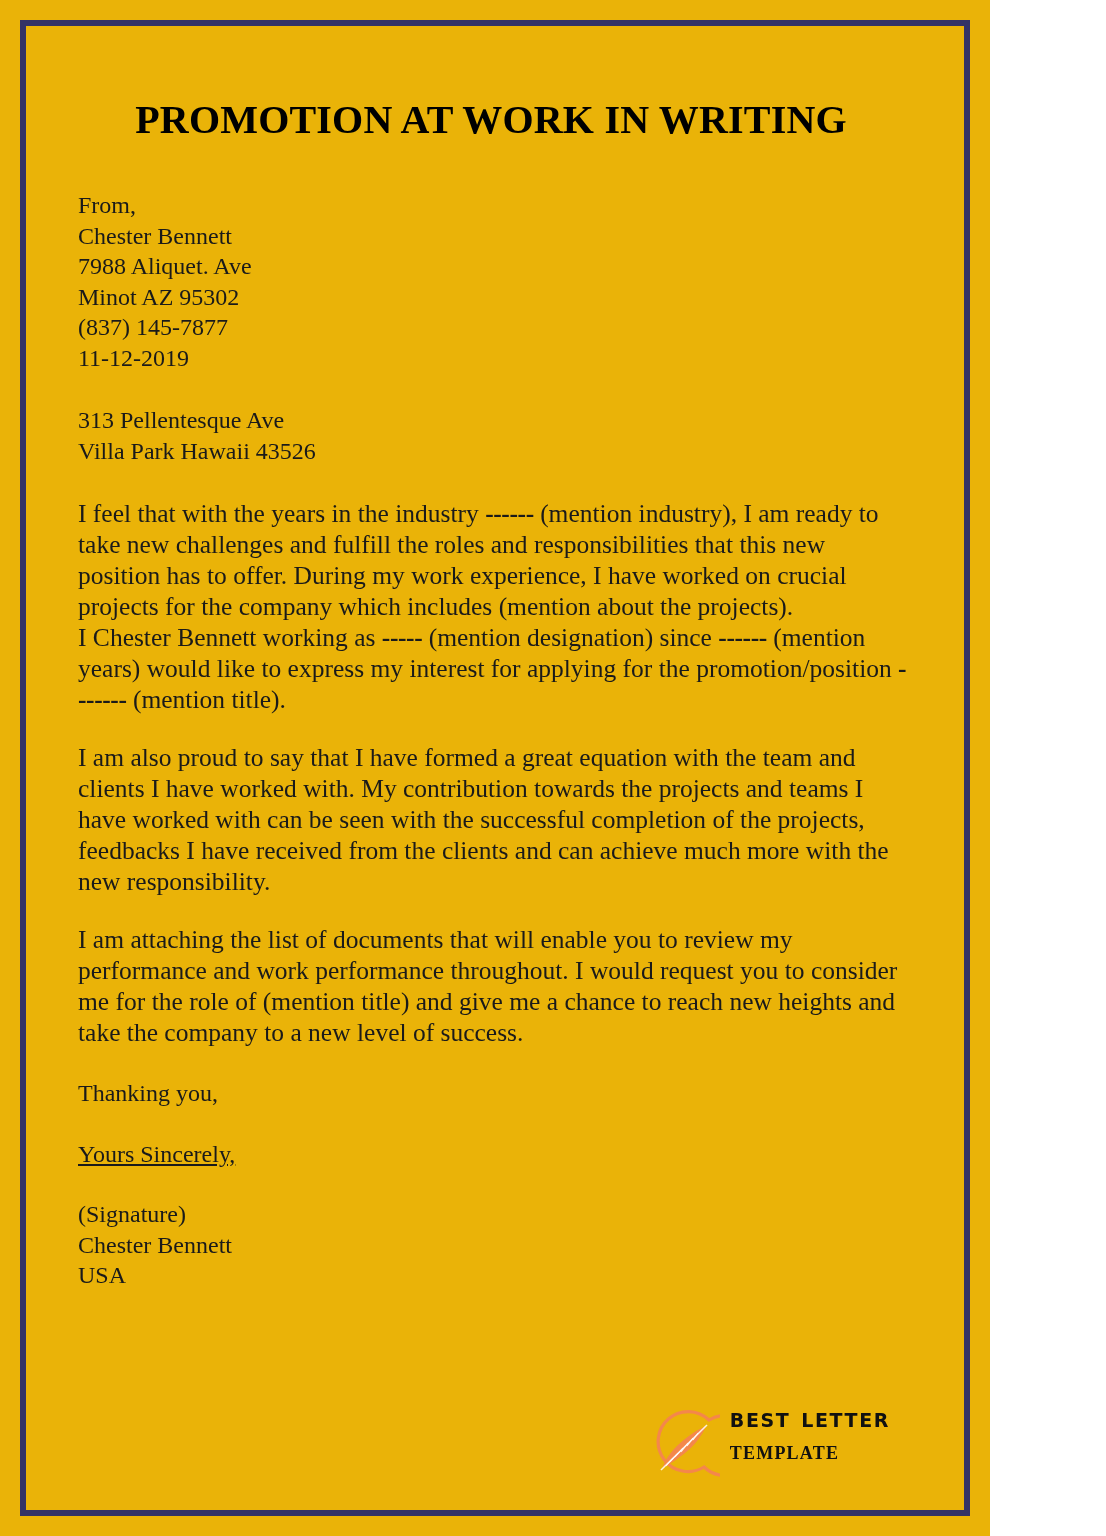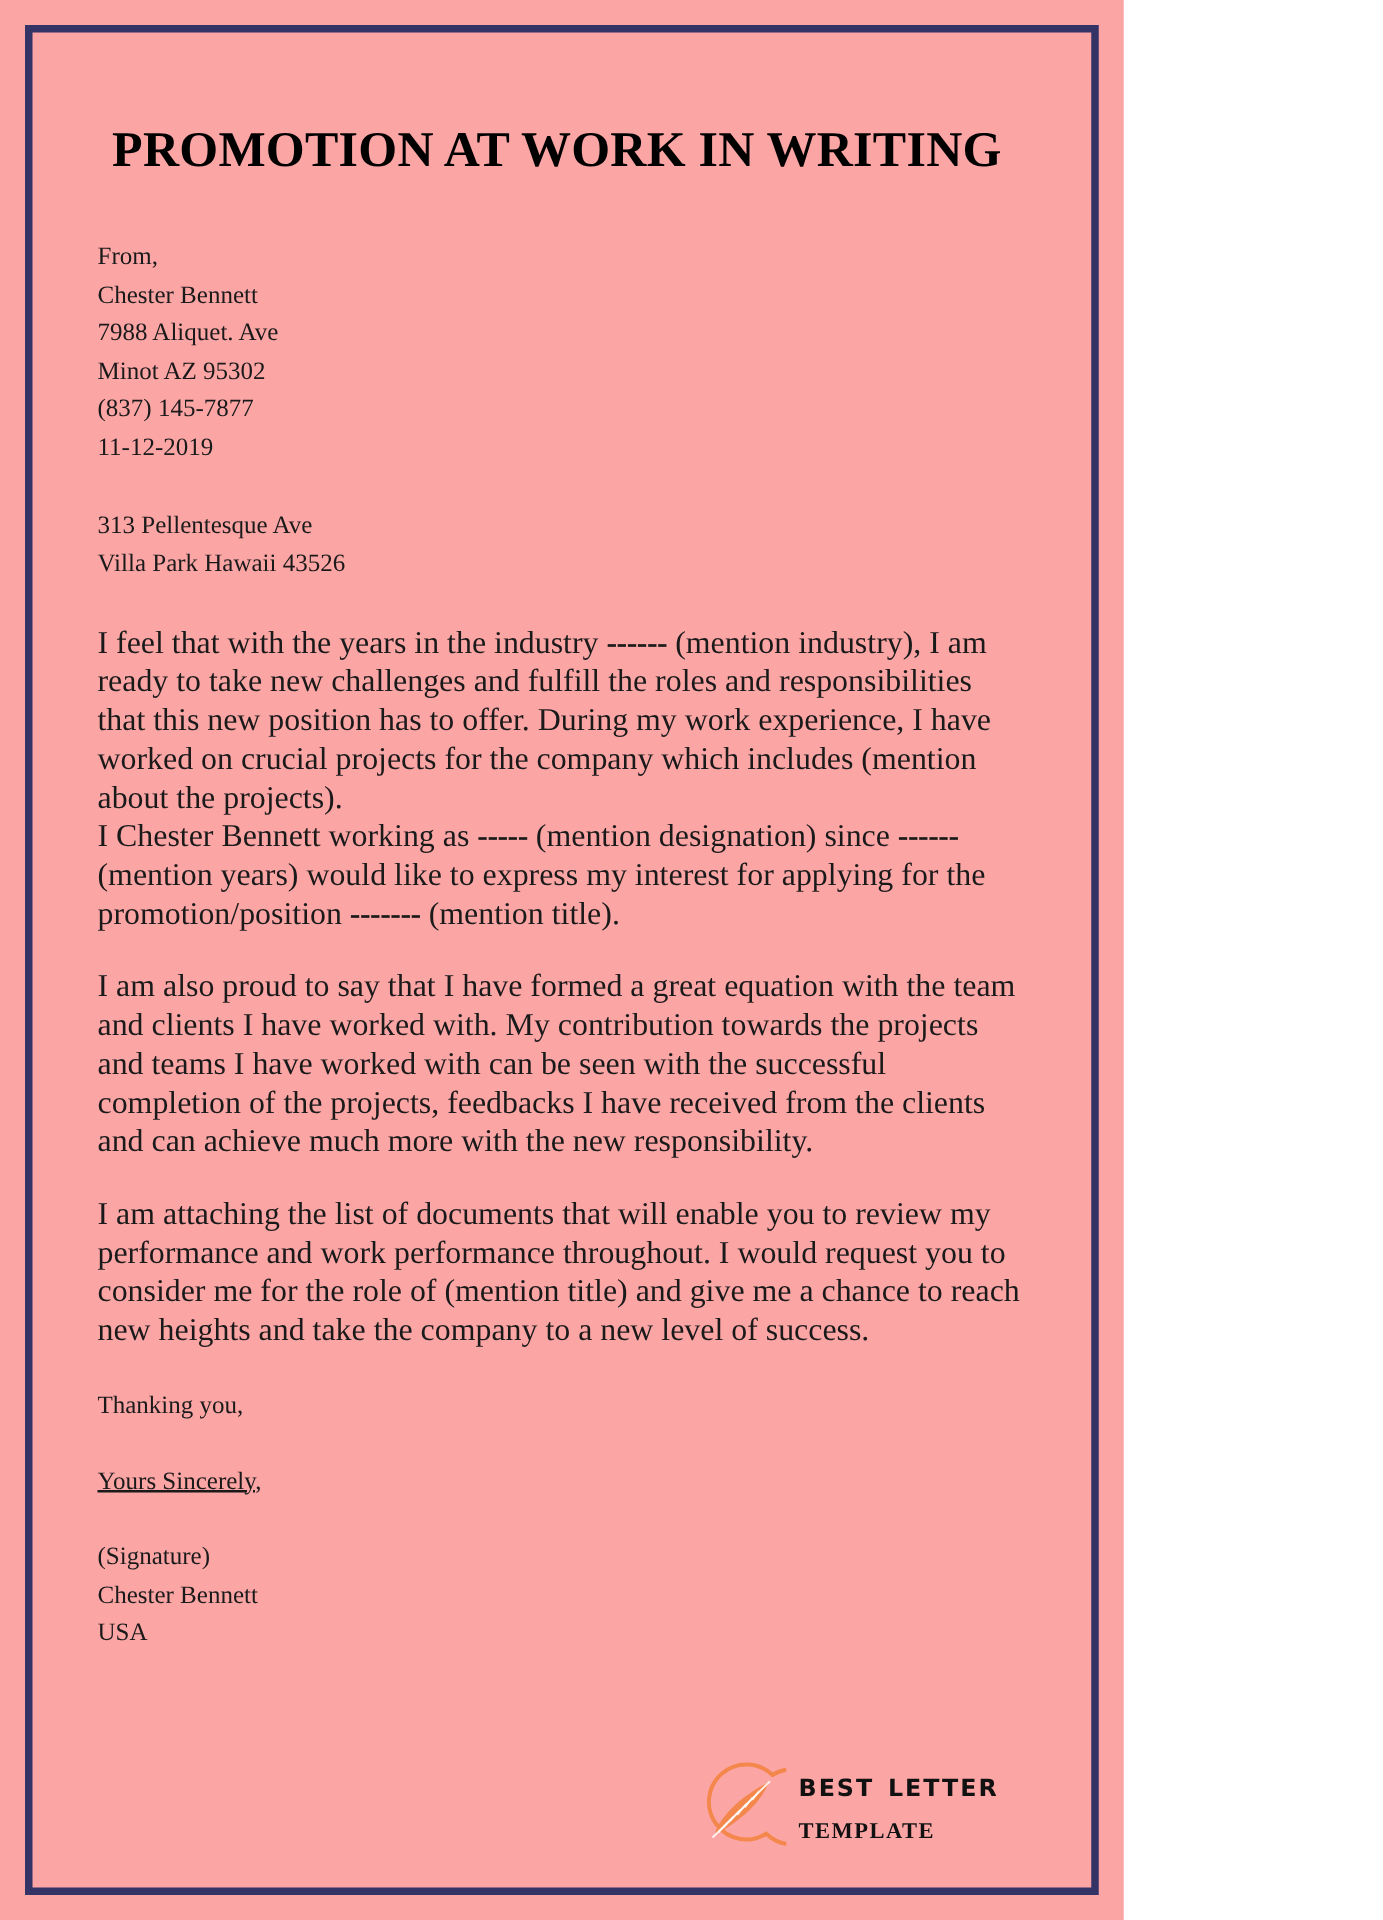--- a/index.html
+++ b/index.html
@@ -12,23 +12,23 @@
     width: 1106px;
     height: 1536px;
     font-family: "Liberation Serif", "DejaVu Serif", serif;
     color: #111111;
     overflow: hidden;
   }
 
   
   .page {
     position: relative;
-    width: 899px;
+    width: 990px;
     height: 1536px;
-    background: #fca5a5;
+    background: #eab308;
     box-sizing: border-box;
   }
   .page-border {
     position: absolute;
     left: 20px;
     top: 20px;
     right: 20px;
     bottom: 20px;
     border: 6px solid #333366;
     box-sizing: border-box;
@@ -50,21 +50,21 @@
     font-weight: bold;
     font-size: 40px;
     letter-spacing: 0.2px;
     line-height: 1.1;
     margin: 52px 0 0 0;
     padding-right: 8px;
     color: #000000;
   }
 
   .block {
-    font-size: 20px;
+    font-size: 24px;
     line-height: 30.5px;
     color: #1a1a1a;
   }
 
   .addr-block {
     margin-top: 48px;
   }
   .addr-line { white-space: pre; }
 
   .date-line { }
@@ -91,21 +91,21 @@
   .closing { margin-top: 30px; }
   .closing-gap { margin-top: 30px; text-decoration: underline; }
   .sign-block { margin-top: 30px; }
 
   
   .logo {
     position: absolute;
     right: 22px;
     bottom: 10px;
     display: flex;
-    align-items: center;
+    align-items: flex-start;
     gap: 10px;
   }
   .logo-mark {
     width: 74px;
     height: 82px;
     flex: none;
   }
   .logo-text {
     display: flex;
     flex-direction: column;

